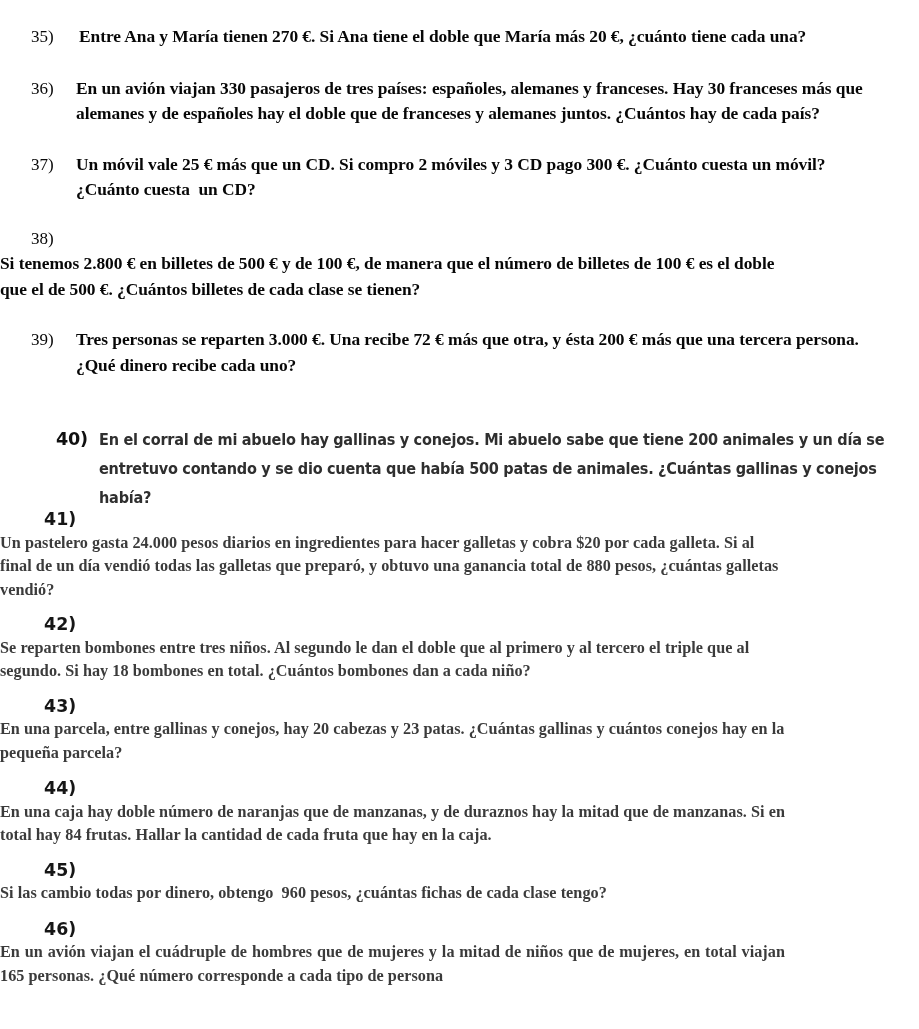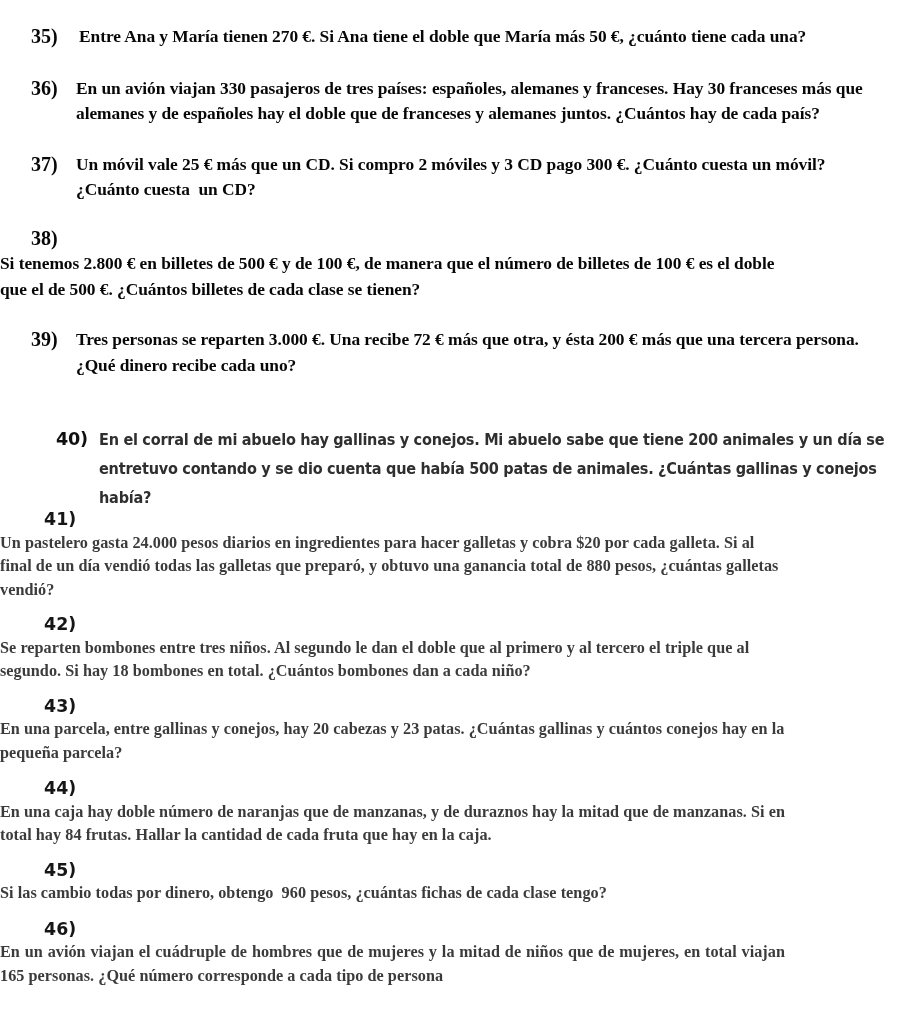--- a/index.html
+++ b/index.html
@@ -49,22 +49,22 @@
     font-family: "Liberation Serif", "DejaVu Serif", serif;
     font-weight: 700;
     font-size: 17.4px;
     line-height: 25.5px;
     letter-spacing: -0.05px;
     margin-bottom: 22px;
   }
   .group-a .num {
     width: 45px;
     margin-left: 31px;
-    font-size: 20px;
-    font-weight: 700;
+    font-size: 17px;
+    font-weight: 400;
   }
   .group-a .body-text {
     max-width: 800px;
     padding-right: 42px;
   }
   .group-a .problem.p35 .num { padding-right: 3px; }
   .group-a .problem.p35 { margin-bottom: 26px; }
   .group-a .problem.p36 { margin-bottom: 25px; }
   .group-a .problem.p37 { margin-bottom: 23px; }
   .group-a .problem.p38 { margin-bottom: 25px; flex-direction: column; }
@@ -144,21 +144,21 @@
 </style>
 </head>
 <body>
 
 <div class="page">
 
   <div class="group-a">
 
     <div class="problem p35">
       <span class="num">35)</span>
-      <span class="body-text">Entre Ana y María tienen 270 €. Si Ana tiene el doble que María más 50 €, ¿cuánto tiene cada una?</span>
+      <span class="body-text">Entre Ana y María tienen 270 €. Si Ana tiene el doble que María más 20 €, ¿cuánto tiene cada una?</span>
     </div>
 
     <div class="problem p36">
       <span class="num">36)</span>
       <span class="body-text">En un avión viajan 330 pasajeros de tres países: españoles, alemanes y franceses. Hay 30 franceses más que alemanes y de españoles hay el doble que de franceses y alemanes juntos. ¿Cuántos hay de cada país?</span>
     </div>
 
     <div class="problem p37">
       <span class="num">37)</span>
       <span class="body-text nowrap-space">Un móvil vale 25 € más que un CD. Si compro 2 móviles y 3 CD pago 300 €. ¿Cuánto cuesta un móvil? ¿Cuánto cuesta  un CD?</span>

